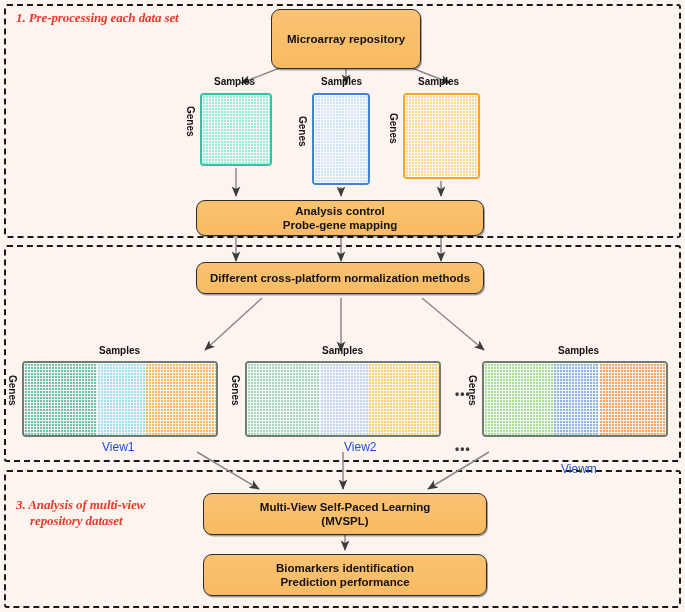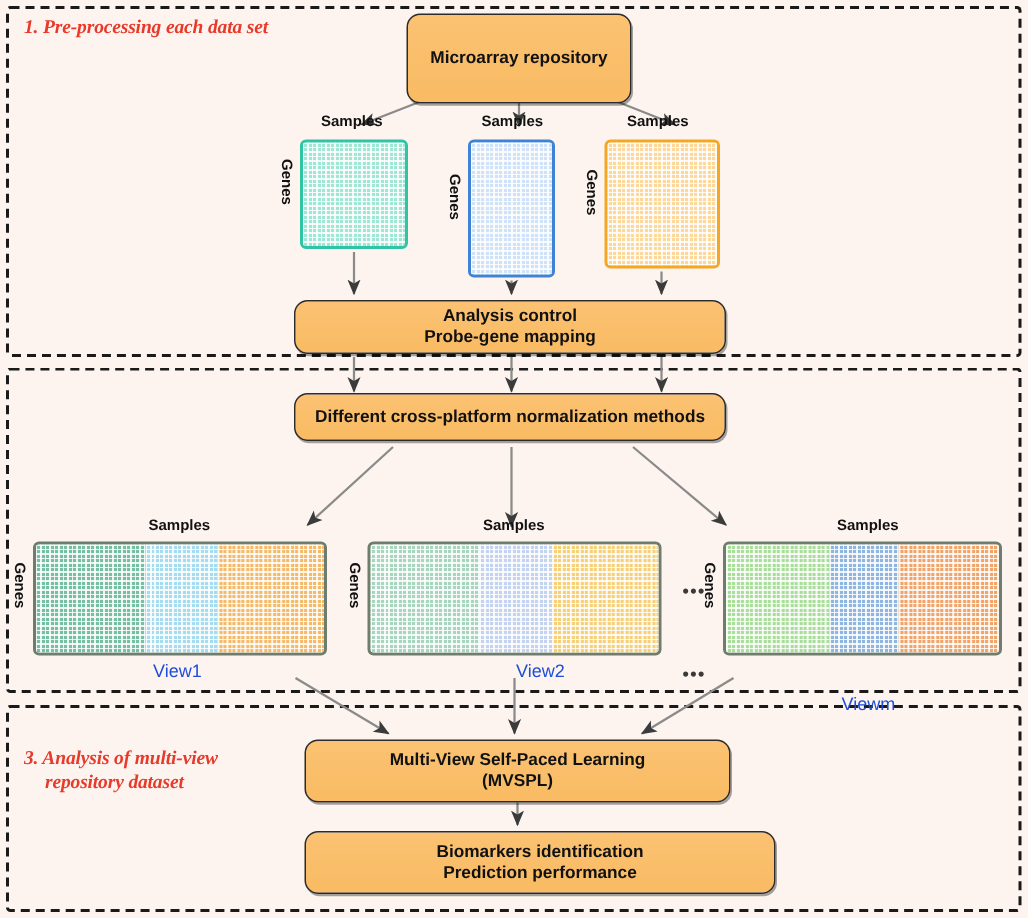--- a/index.html
+++ b/index.html
@@ -54,21 +54,21 @@
     font-weight:bold;
     font-size:11.5px;
     line-height:14px;
     box-shadow:1px 1.5px 0px rgba(0,0,0,0.35);
     white-space:pre-line;
   }
   #box-repo     {left:271px; top:9px;   width:150px; height:60px;}
   #box-qc       {left:196px; top:200px; width:288px; height:36px;}
   #box-norm     {left:196px; top:262px; width:288px; height:32px;}
   #box-mvspl    {left:203px; top:493px; width:284px; height:42px;}
-  #box-bio      {left:203px; top:554px; width:314px; height:42px;}
+  #box-bio      {left:203px; top:554px; width:284px; height:42px;}
 
   
   .matrix{
     position:absolute;
     box-sizing:border-box;
     border-radius:4px;
     overflow:hidden;
     display:flex;
   }
   .band{height:100%;position:relative;}

